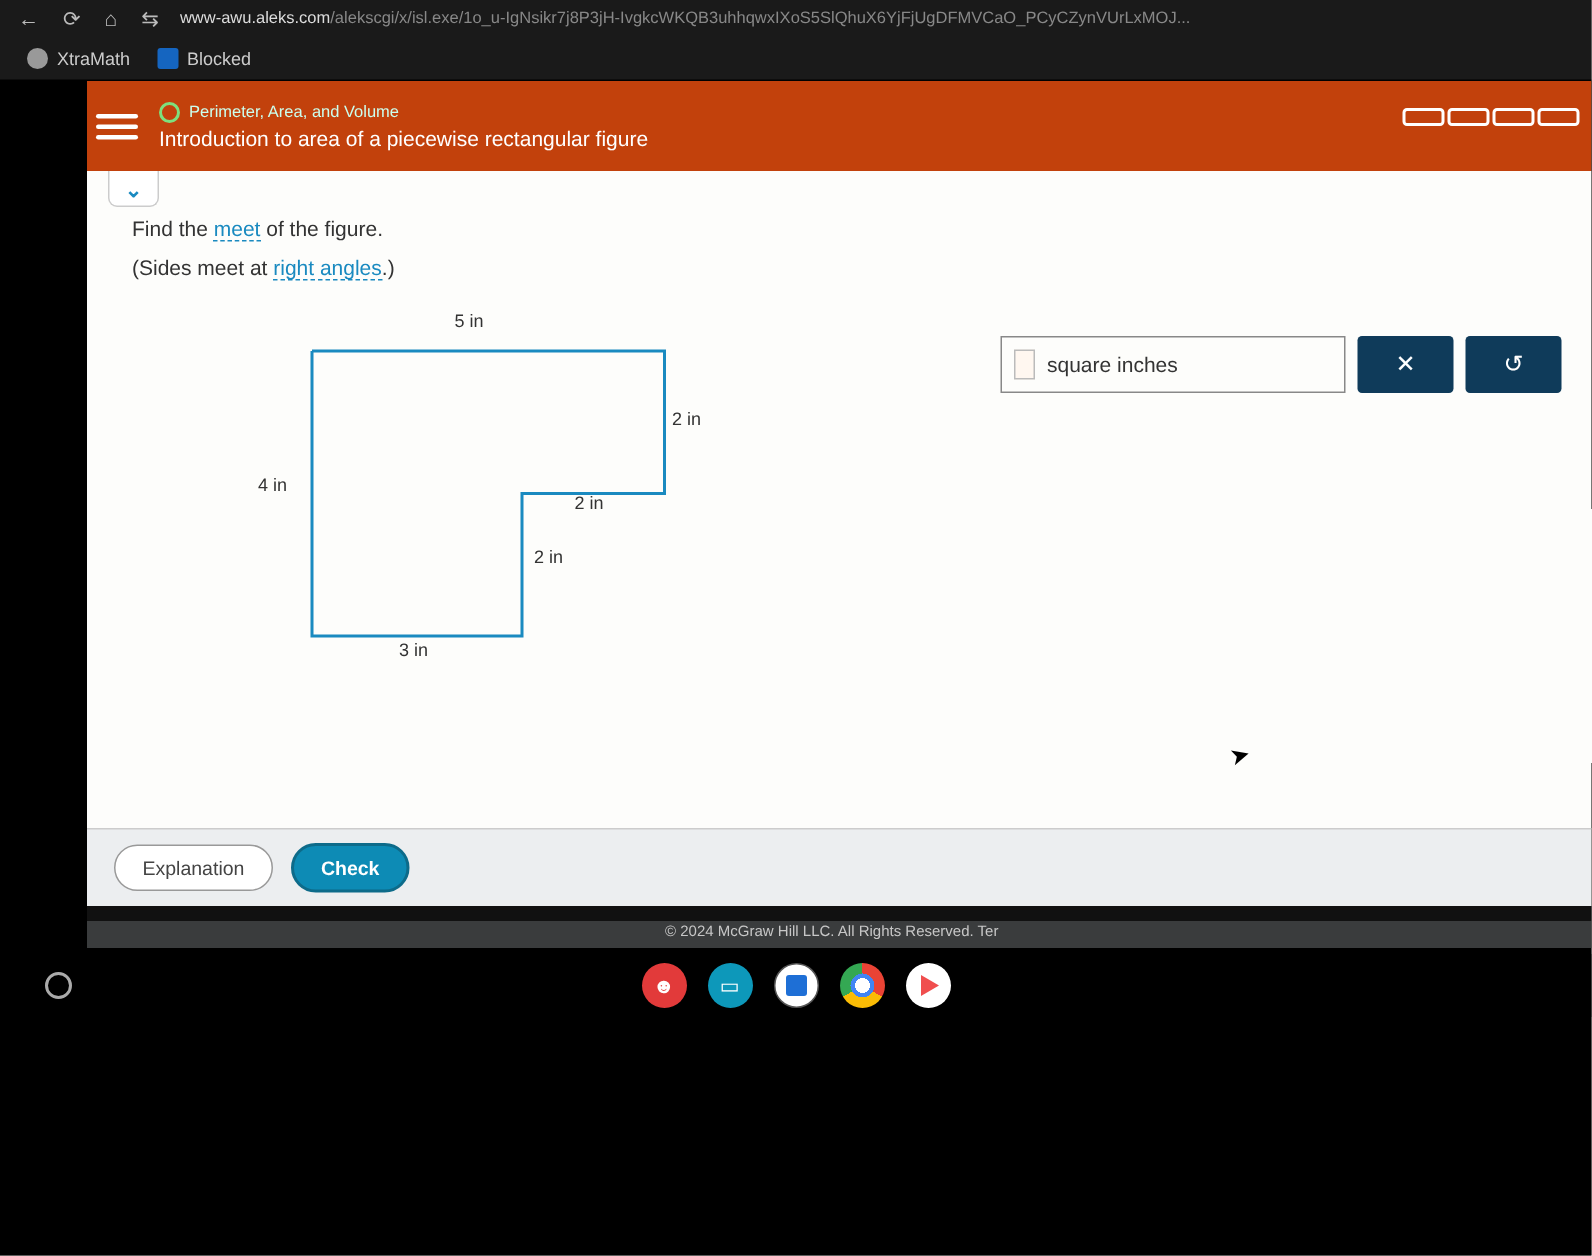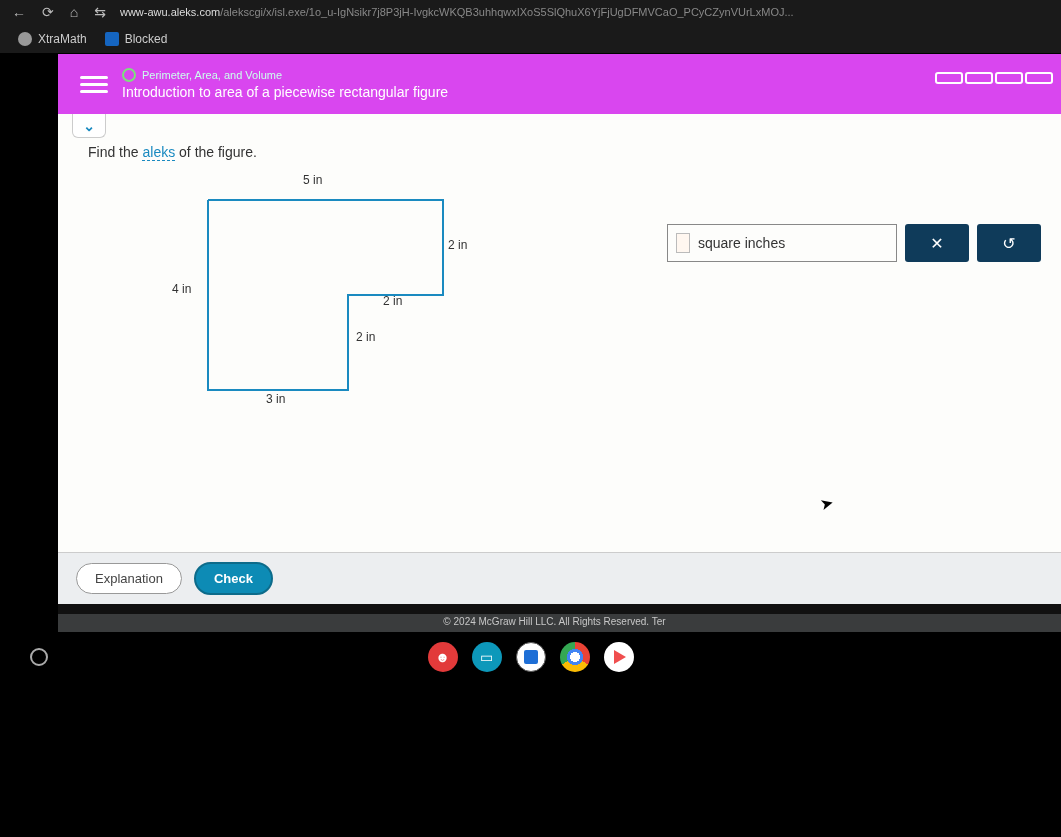--- a/index.html
+++ b/index.html
@@ -51,26 +51,26 @@
     position: relative;
   }
   .content-shell {
     background: #111;
     height: 560px;
     width: 1003px;
     position: relative;
   }
 
   .blue-header {
-    background: #d946ef;
+    background: #c2410c;
     color: #fff;
     height: 60px;
     display: flex;
     align-items: center;
-    padding: 0 22px;
+    padding: 0 6px;
     gap: 14px;
     position: relative;
   }
   .hamburger {
     width: 28px; height: 28px;
     display: flex; flex-direction: column; justify-content: center; gap: 4px;
     cursor: pointer;
   }
   .hamburger span { display: block; height: 3px; background: #fff; border-radius: 2px; }
   .header-texts .topic { font-size: 11px; color: #cfe; display: flex; align-items: center; gap: 6px; }
@@ -277,21 +277,24 @@
       </div>
     </div>
 
     <div class="chevron-tab">
       <span>⌄</span>
     </div>
 
     <div class="worksheet">
 
       <div class="prompt-line1">
-        <span>Find the </span><span class="glossary">aleks</span><span> of the figure.</span>
+        <span>Find the </span><span class="glossary">meet</span><span> of the figure.</span>
+      </div>
+      <div class="prompt-line2">
+        <span>(Sides meet at </span><span class="glossary">right angles</span><span>.)</span>
       </div>
 
       <div class="figure-area">
         <svg class="shape-svg" width="260" height="210">
           <polyline points="10,10 245,10 245,105 150,105 150,200 10,200 10,10" fill="none" stroke="#1a8ac0" stroke-width="2"></polyline>
         </svg>
         <div class="dim-label" style="left:215px; top:3px;">5 in</div>
         <div class="dim-label" style="left:64px; top:112px;margin-left:20px;">4 in</div>
         <div class="dim-label" style="left:360px; top:68px;">2 in</div>
         <div class="dim-label" style="left:295px; top:124px;">2 in</div>

